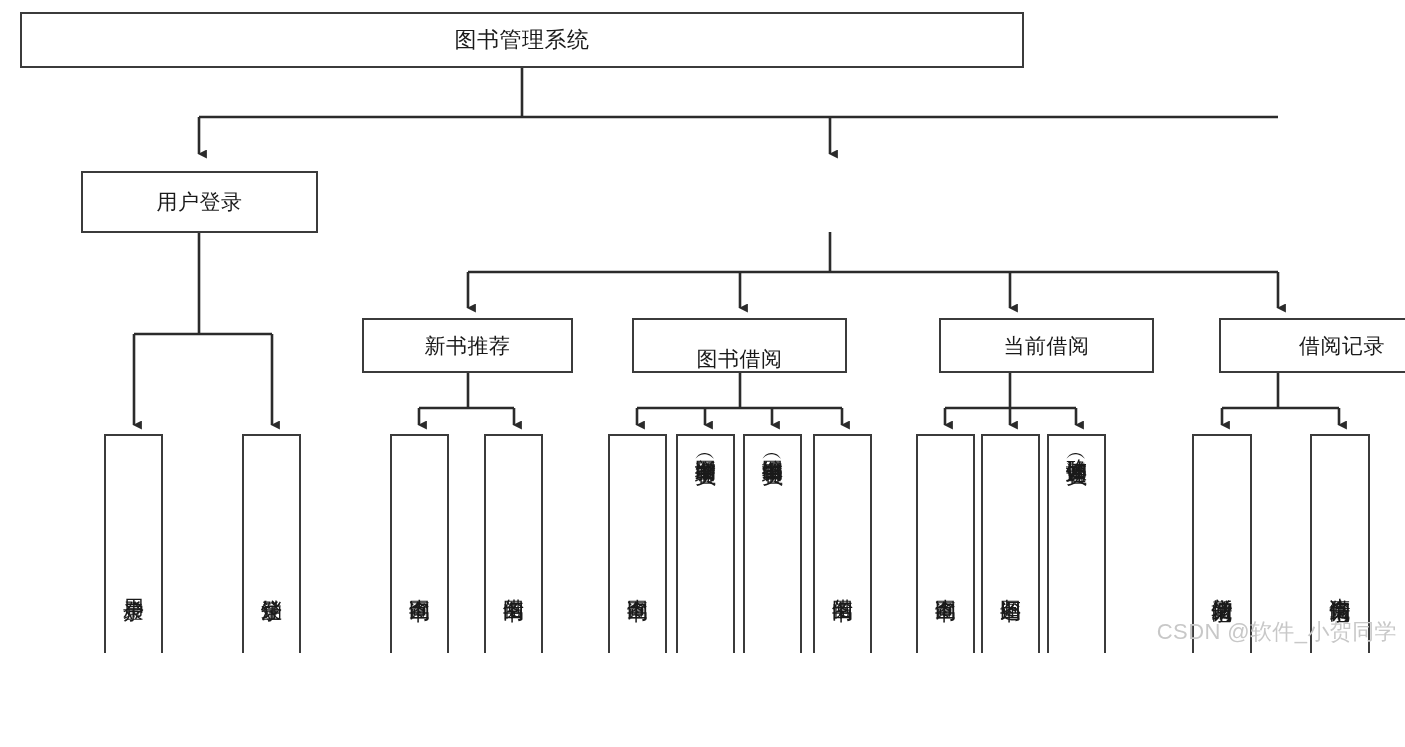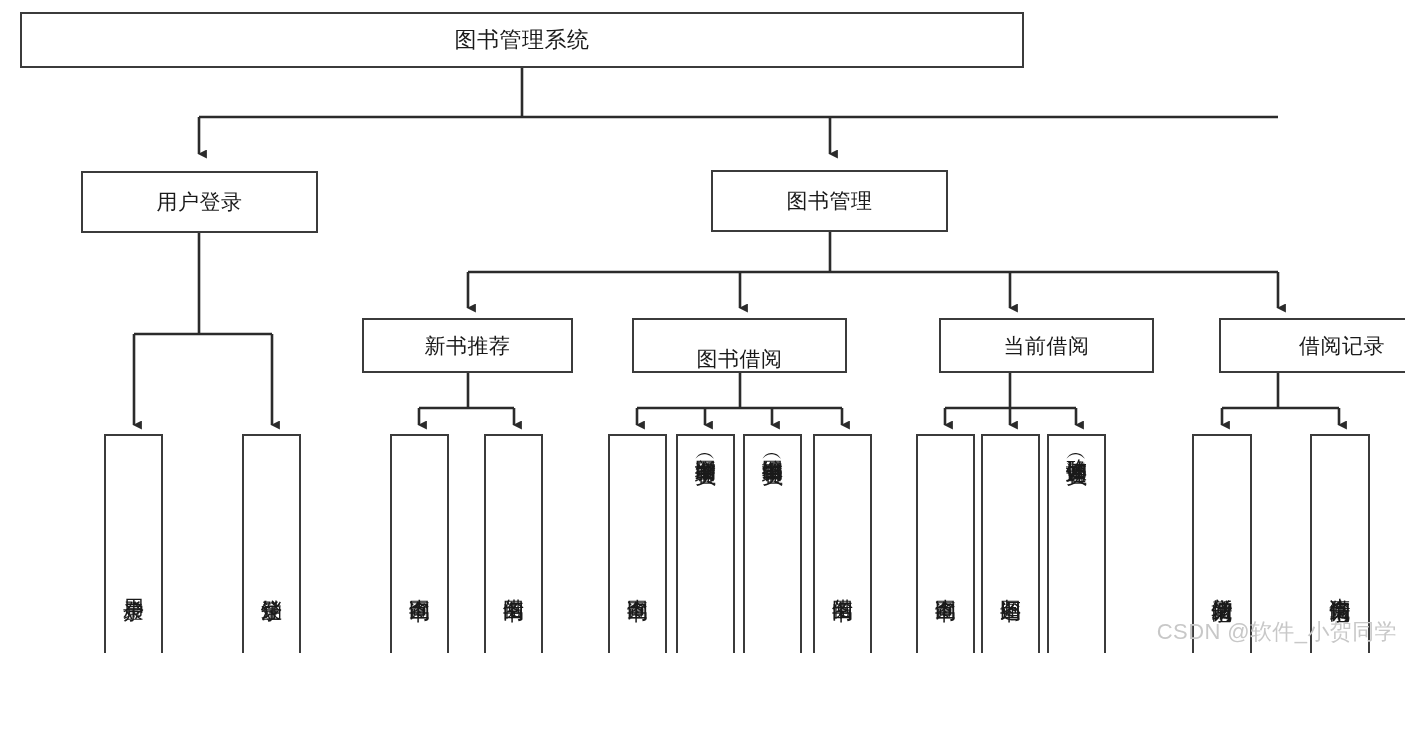--- a/index.html
+++ b/index.html
@@ -129,23 +129,20 @@
     </g>
   </svg>
 
   <div class="node horizontal root" style="left:20px; top:12px; width:1004px; height:56px;">
     <span class="node-label">图书管理系统</span>
   </div>
 
   <div class="node horizontal" style="left:81px; top:171px; width:237px; height:62px;">
     <span class="node-label">用户登录</span>
   </div>
-  <div class="node horizontal" style="left:711px; top:170px; width:237px; height:62px;">
-    <span class="node-label">图书管理</span>
-  </div>
 
   <div class="node horizontal" style="left:362px; top:318px; width:211px; height:55px;">
     <span class="node-label">新书推荐</span>
   </div>
   <div class="node horizontal" style="left:632px; top:318px; width:215px; height:55px;align-items:flex-end;">
     <span class="node-label">图书借阅</span>
   </div>
   <div class="node horizontal" style="left:903px; top:318px; width:215px; height:55px;margin-left:36px;">
     <span class="node-label">当前借阅</span>
   </div>

